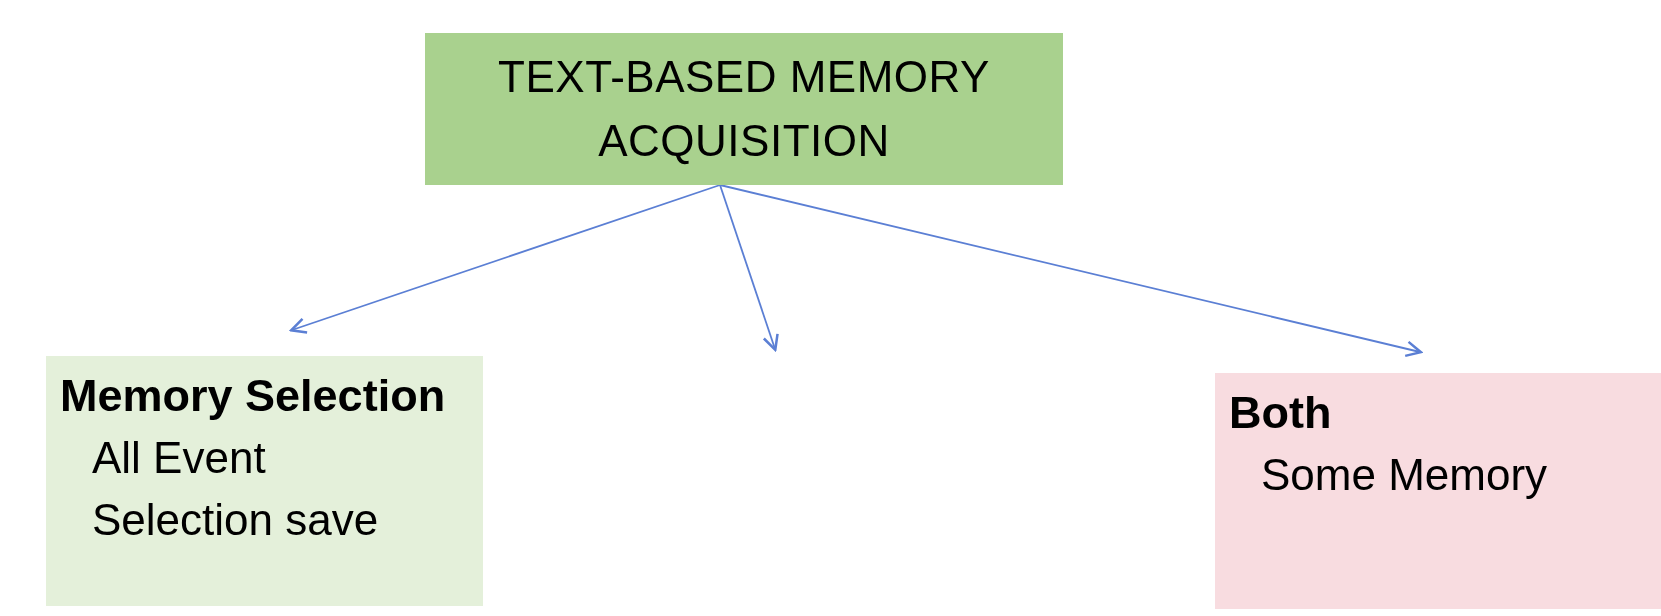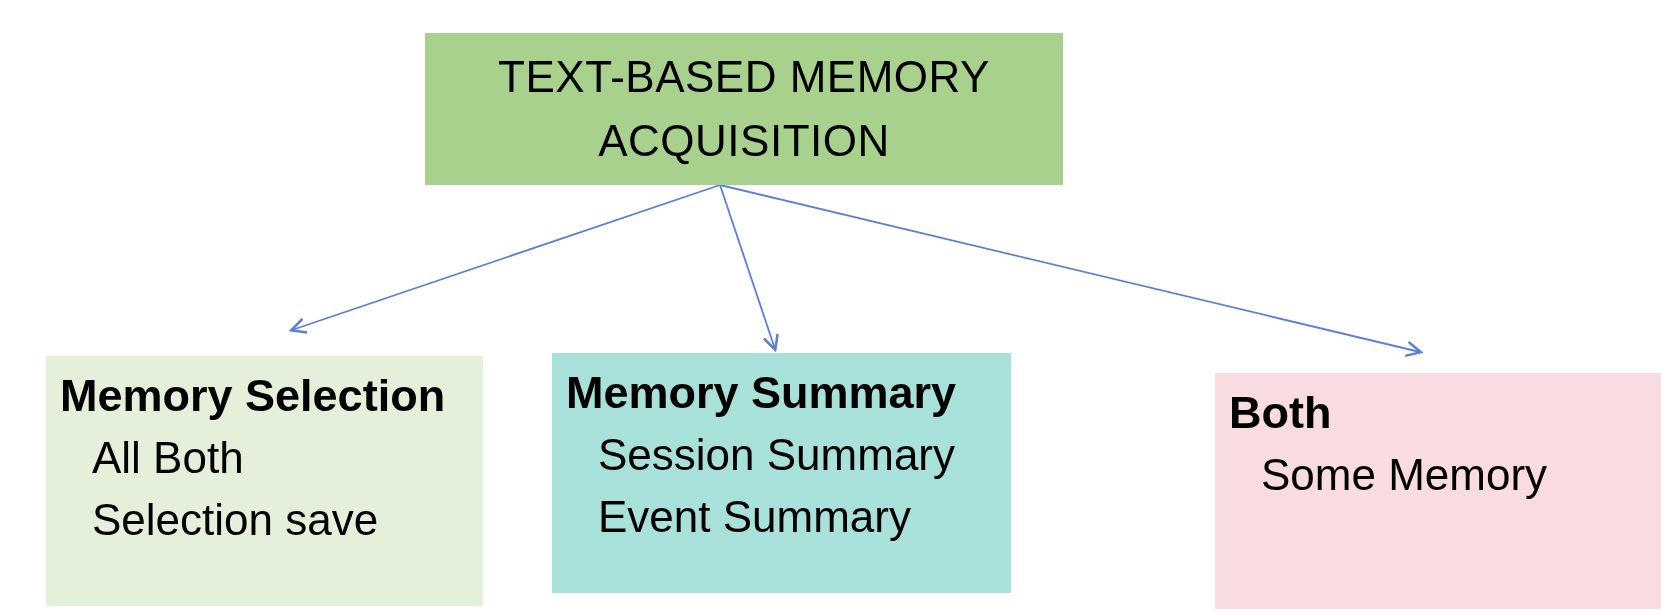--- a/index.html
+++ b/index.html
@@ -77,28 +77,23 @@
     <line x1="720" y1="185" x2="775" y2="349" stroke-width="1.8" marker-end="url(#ah)" stroke="#5b7fd4"></line>
     <line x1="720" y1="185" x2="1420" y2="352" stroke-width="1.8" marker-end="url(#ah)" stroke="#5b7fd4"></line>
   </svg>
 
   <div class="node root" style="background-color: rgb(169, 209, 142);">
     <div class="root-label">TEXT-BASED MEMORY ACQUISITION</div>
   </div>
 
   <div class="node branch branch-1" style="background-color: rgb(228, 240, 218);">
     <div class="box-title">Memory Selection</div>
-    <div class="box-item">All Both</div>
+    <div class="box-item">All Event</div>
     <div class="box-item">Selection save</div>
   </div>
 
-  <div class="node branch branch-2" style="background-color: rgb(168, 225, 217);">
-    <div class="box-title">Memory Summary</div>
-    <div class="box-item">Session Summary</div>
-    <div class="box-item">Event Summary</div>
-  </div>
 
   <div class="node branch branch-3" style="background-color: rgb(248, 220, 224);">
     <div class="box-title">Both</div>
     <div class="box-item">Some Memory</div>
   </div>
 
 </div>
 
 </body></html>

